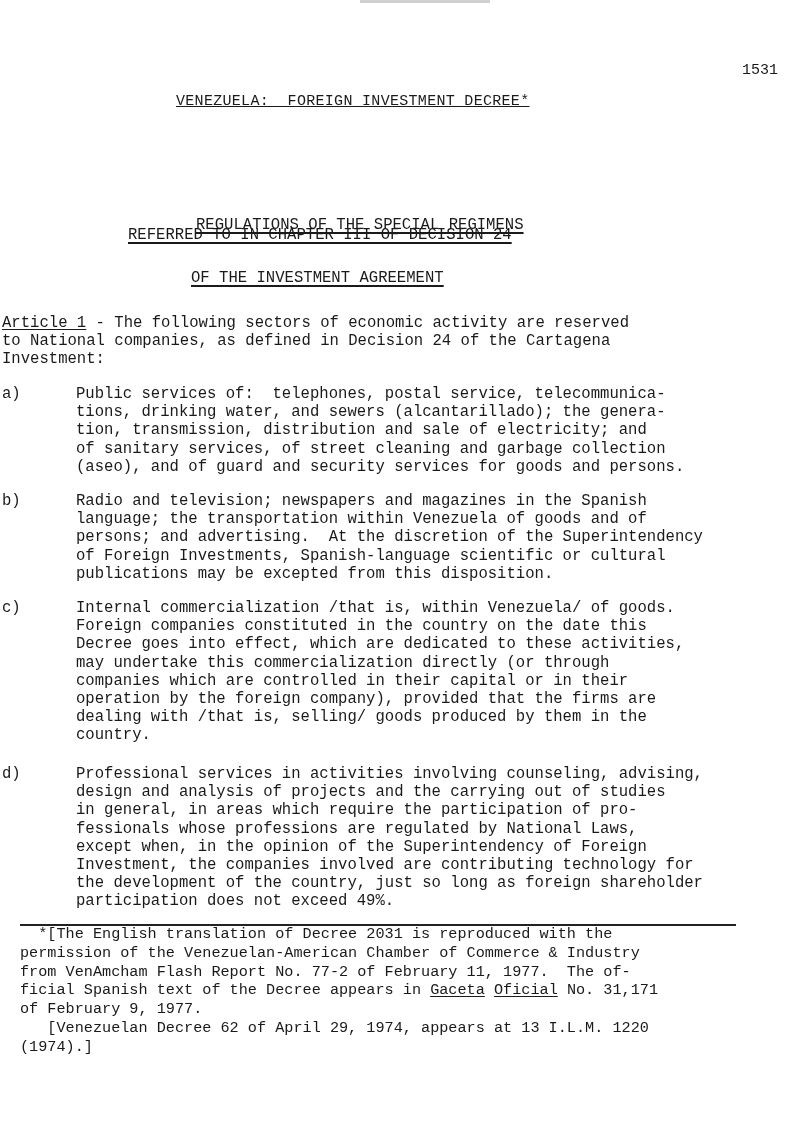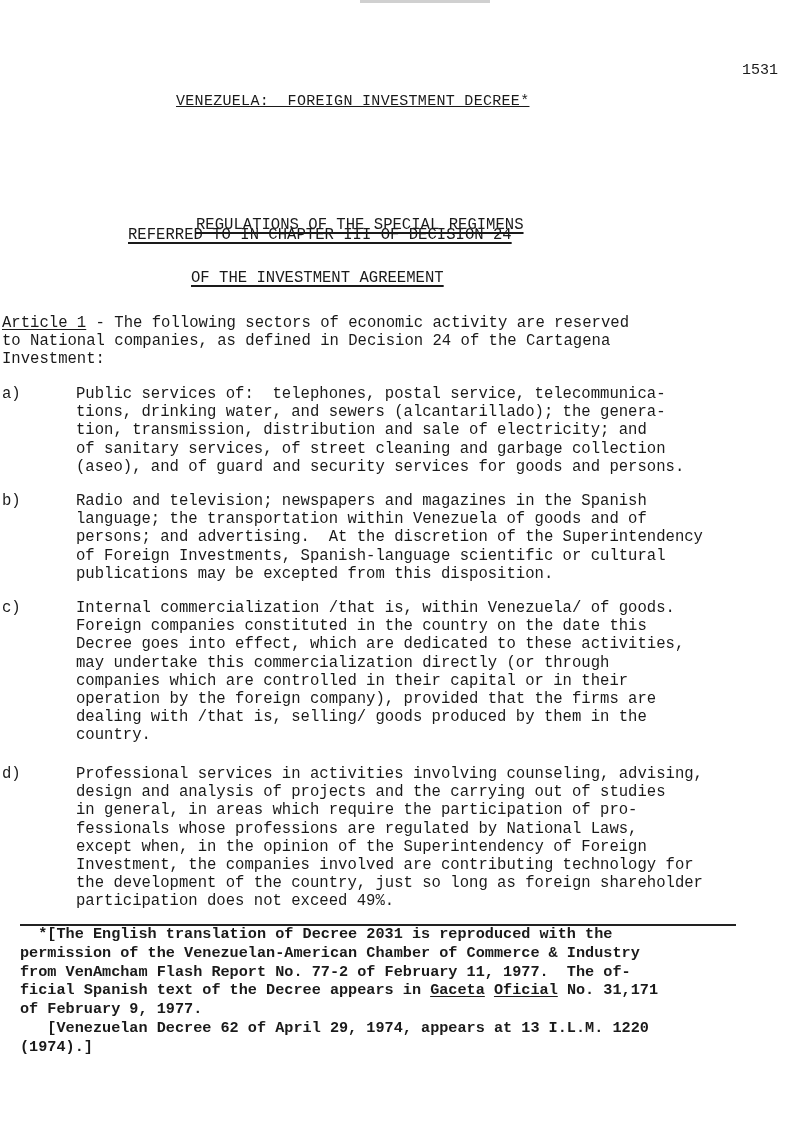--- a/index.html
+++ b/index.html
@@ -16,21 +16,21 @@
   .heading { font-size: 15.6px; text-decoration: underline; text-underline-offset: 3px; text-decoration-thickness: 1.5px; }
   .h1 { left: 162px; top: 216px; margin-left: 34px; }
   .h2 { left: 128px; top: 226px; }
   .h3 { left: 191px; top: 269px; }
   .line { line-height: 18.2px; font-family: Liberation Mono, monospace; }
   .u { text-decoration: underline; text-underline-offset: 2px; }
   .marker { left: 2px; }
   .block { left: 48px; margin-left: 28px; }
   .para { left: 2px; }
   .rule { position: absolute; left: 20px; top: 924px; width: 716px; height: 2px; background: #222; }
-  .fn { left: 20px; font-size: 15.2px; line-height: 18.8px; font-weight: bold; }
+  .fn { left: 20px; font-size: 15.2px; line-height: 18.8px; }
 </style>
 </head>
 <body>
 
 <div class="top-smudge"></div>
 
 <div class="abs page-num">1531</div>
 <div class="abs title">VENEZUELA:  FOREIGN INVESTMENT DECREE*</div>
 
 <div class="abs heading h1">REGULATIONS OF THE SPECIAL REGIMENS</div>

